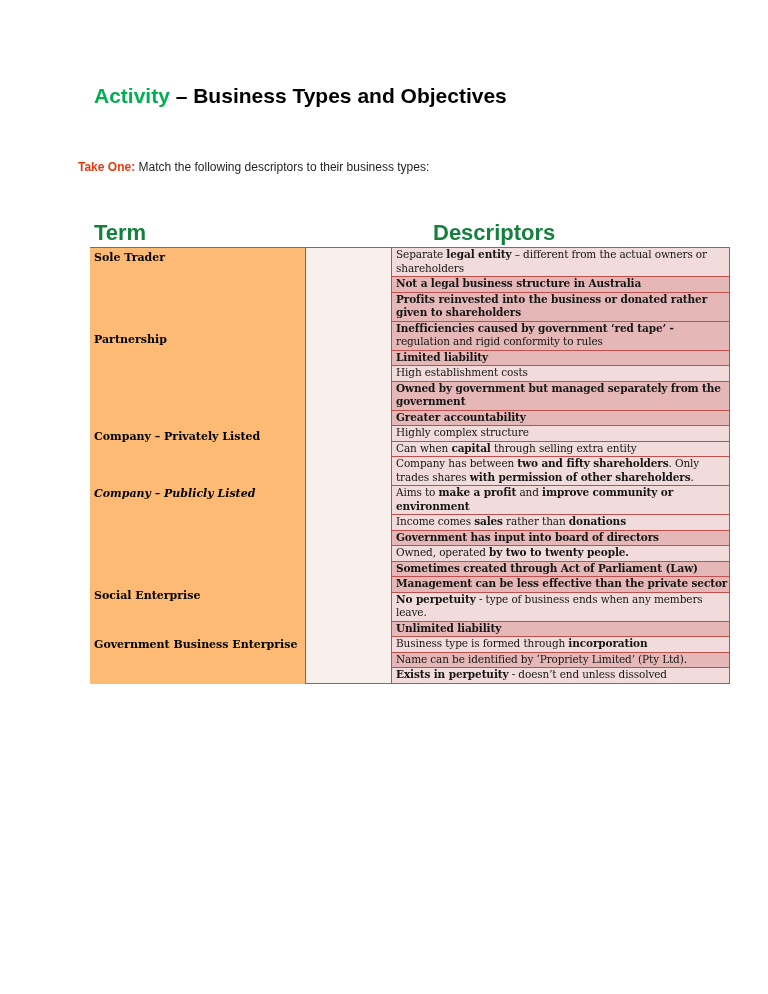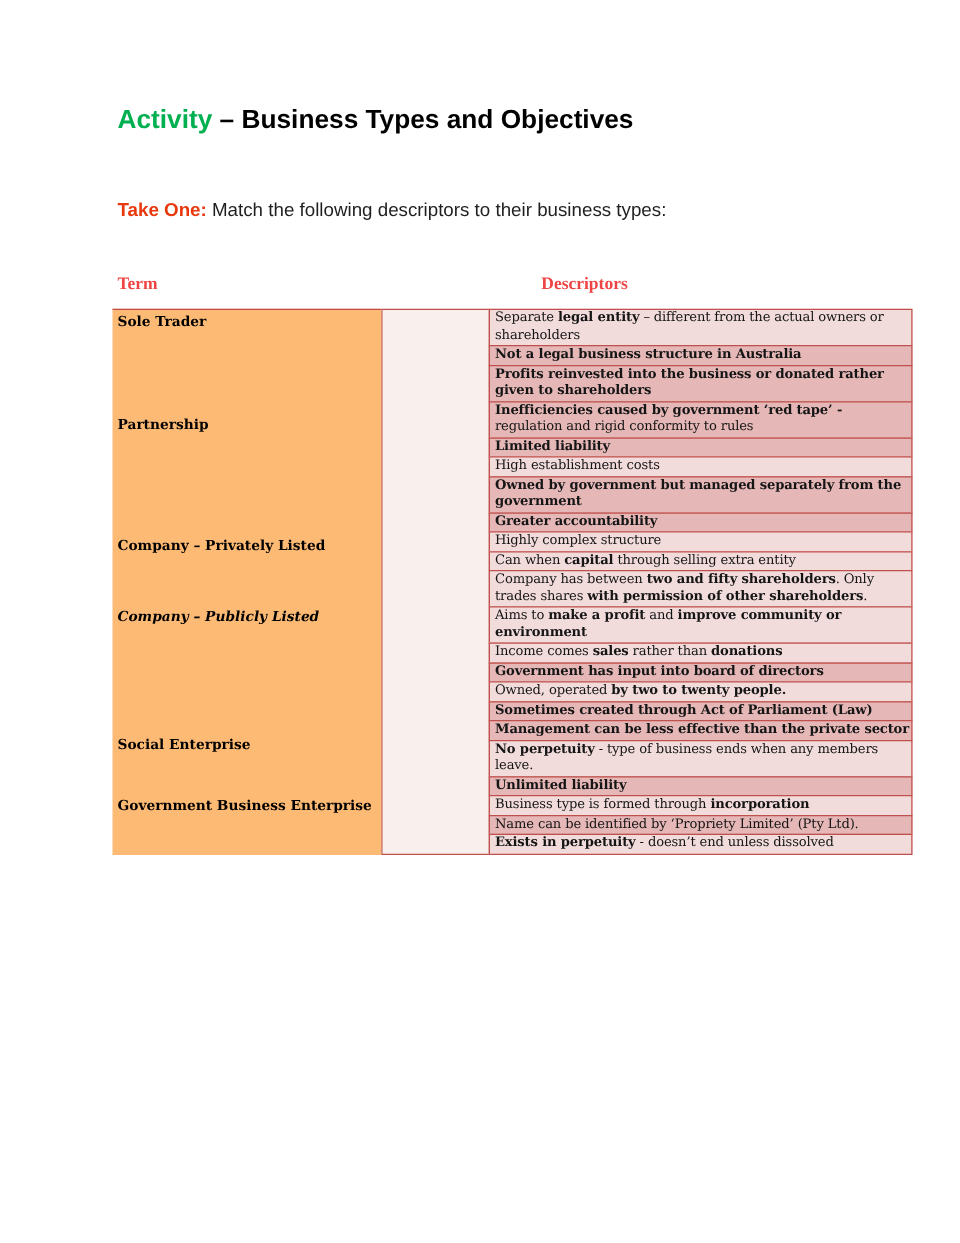--- a/index.html
+++ b/index.html
@@ -7,27 +7,27 @@
     position:relative; width:732px; height:994px; background:#ffffff;
     overflow:hidden; font-family:"DejaVu Serif", serif;
   }
   .title {
     position:absolute; left:94px; top:84px; margin:0;
     font-family:"Liberation Sans", sans-serif; font-weight:bold;
     font-size:21px; color:#000; white-space:nowrap;
   }
   .t-green { color:var(--green,#00b050); }
   .instruction {
-    position:absolute; left:94px; top:160px; margin:0;
-    font-family:"Liberation Sans", sans-serif; font-size:15px; color:#1f1f1f;
+    position:absolute; left:78px; top:160px; margin:0;
+    font-family:"Liberation Sans", sans-serif; font-size:12px; color:#1f1f1f;
     white-space:nowrap;
   }
   .lead { color:var(--red,#e8380d); font-weight:bold; }
   .col-headers { position:absolute; left:0; top:220px; width:768px; height:24px; }
-  .hdr { font-family:Liberation Serif, serif; font-weight:bold; font-size:14px; color:#ef4444; }
+  .hdr { font-family:Liberation Sans, sans-serif; font-weight:bold; font-size:22px; color:#15803d; }
   .hdr-term { position:absolute; left:94px; top:0; }
   .hdr-desc { position:absolute; left:433px; top:0; }
   .match-table {
     position:absolute; left:90px; top:247px; width:641px;
     display:flex; align-items:stretch;
   }
   .terms-col {
     width:215px; position:relative; background:#fdba74;
     border-top:1px solid var(--accent,#c0504d);
   }

